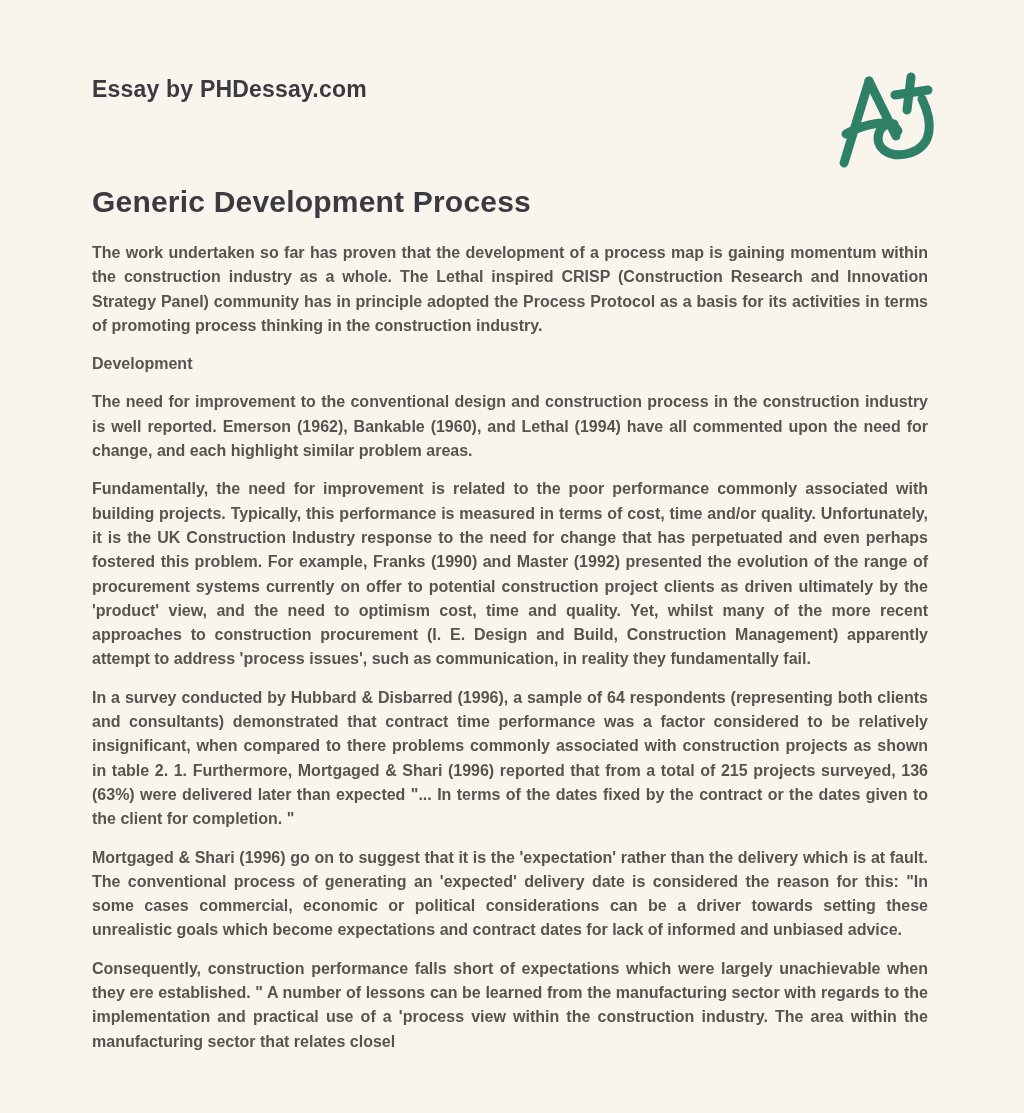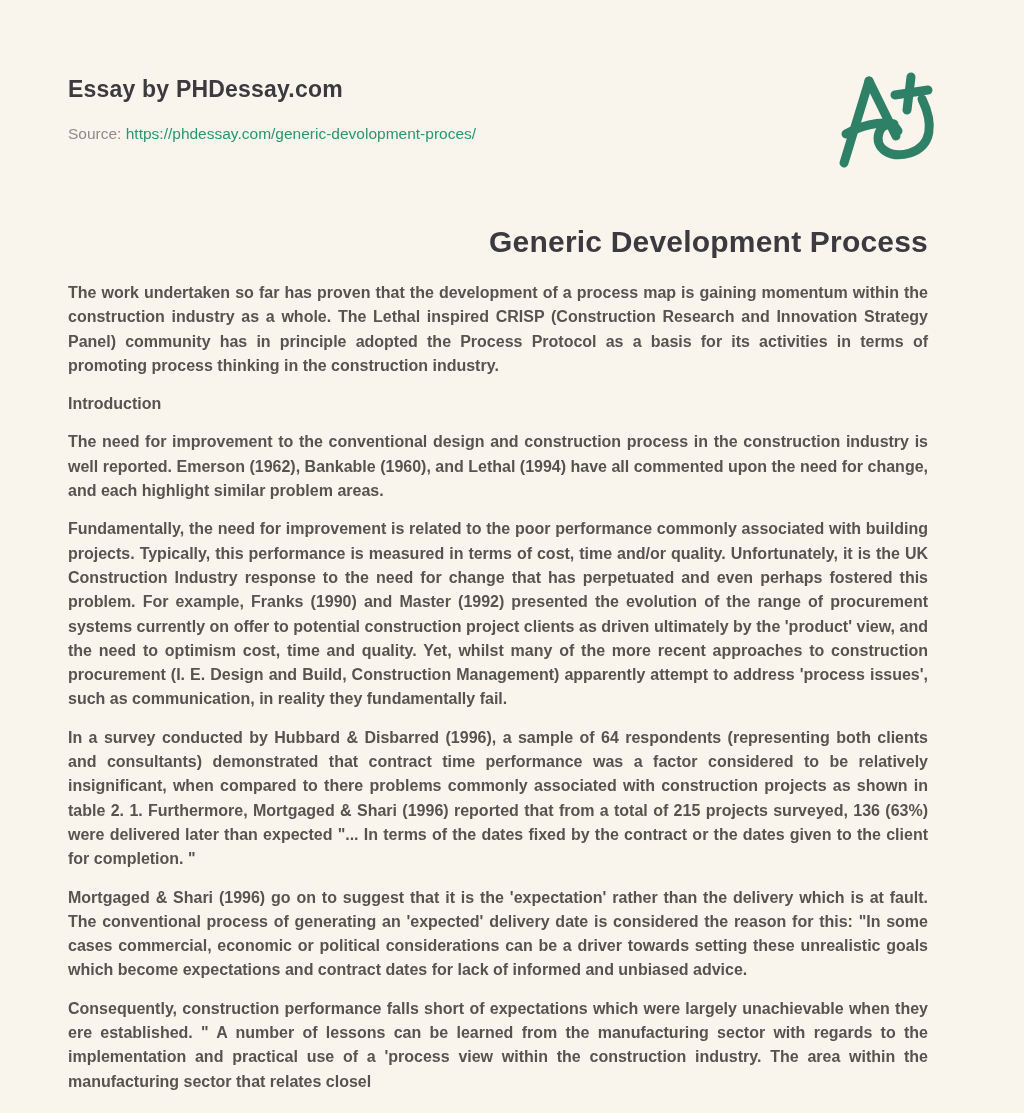--- a/index.html
+++ b/index.html
@@ -7,21 +7,21 @@
   .page {
     position: relative;
     width: 1024px;
     height: 1113px;
     margin: 0 auto;
     background: #faf5ec;
     overflow: hidden;
     font-family: "Liberation Sans", "DejaVu Sans", sans-serif;
   }
   .content {
-    padding: 76px 96px 0 68px;
+    padding: 76px 96px 0 92px;
   }
   .byline {
     font-size: 23px;
     font-weight: 700;
     color: #3a3a40;
     letter-spacing: 0.2px;
   }
   .source-line {
     margin-top: 22px;
     font-size: 15.5px;
@@ -40,21 +40,20 @@
   }
   .logo svg { width: 100%; height: 100%; }
   .title {
     margin-top: 80px;
     margin-bottom: 20px;
     font-size: 30px;
     line-height: 38px;
     font-weight: 700;
     color: #3a3a40;
     letter-spacing: 0.2px;
-    text-align: right;
   }
   .article p {
     margin: 14px 0;
     font-size: 16px;
     line-height: 24.3px;
     color: #56544f;
     text-align: justify;
     font-weight: bold;
   }
 </style>
@@ -72,30 +71,26 @@
         <path d="M91 13 L87 46"></path>
         <path d="M75 31 L108 26"></path>
         <path d="M102 35 C114 60 112 82 90 89 C70 95 54 84 59 69 C62 59 73 58 78 67"></path>
       </g>
     </svg>
   </div>
 
   <div class="content">
     <div class="byline">Essay by PHDessay.com</div>
 
-    <div class="source-line">
-      <span>Source:</span>
-      <a class="source-link" href="#">https://phdessay.com/generic-devolopment-proces/</a>
-    </div>
 
     <h1 class="title">Generic Development Process</h1>
 
     <div class="article">
       <p>The work undertaken so far has proven that the development of a process map is gaining momentum within the construction industry as a whole. The Lethal inspired CRISP (Construction Research and Innovation Strategy Panel) community has in principle adopted the Process Protocol as a basis for its activities in terms of promoting process thinking in the construction industry.</p>
-      <p>Introduction</p>
+      <p>Development</p>
       <p>The need for improvement to the conventional design and construction process in the construction industry is well reported. Emerson (1962), Bankable (1960), and Lethal (1994) have all commented upon the need for change, and each highlight similar problem areas.</p>
       <p>Fundamentally, the need for improvement is related to the poor performance commonly associated with building projects. Typically, this performance is measured in terms of cost, time and/or quality. Unfortunately, it is the UK Construction Industry response to the need for change that has perpetuated and even perhaps fostered this problem. For example, Franks (1990) and Master (1992) presented the evolution of the range of procurement systems currently on offer to potential construction project clients as driven ultimately by the 'product' view, and the need to optimism cost, time and quality. Yet, whilst many of the more recent approaches to construction procurement (I. E. Design and Build, Construction Management) apparently attempt to address 'process issues', such as communication, in reality they fundamentally fail.</p>
       <p>In a survey conducted by Hubbard &amp; Disbarred (1996), a sample of 64 respondents (representing both clients and consultants) demonstrated that contract time performance was a factor considered to be relatively insignificant, when compared to there problems commonly associated with construction projects as shown in table 2. 1. Furthermore, Mortgaged &amp; Shari (1996) reported that from a total of 215 projects surveyed, 136 (63%) were delivered later than expected "... In terms of the dates fixed by the contract or the dates given to the client for completion. "</p>
       <p>Mortgaged &amp; Shari (1996) go on to suggest that it is the 'expectation' rather than the delivery which is at fault. The conventional process of generating an 'expected' delivery date is considered the reason for this: "In some cases commercial, economic or political considerations can be a driver towards setting these unrealistic goals which become expectations and contract dates for lack of informed and unbiased advice.</p>
       <p>Consequently, construction performance falls short of expectations which were largely unachievable when they ere established. " A number of lessons can be learned from the manufacturing sector with regards to the implementation and practical use of a 'process view within the construction industry. The area within the manufacturing sector that relates closel</p>
     </div>
   </div>
 
 </div>
 

